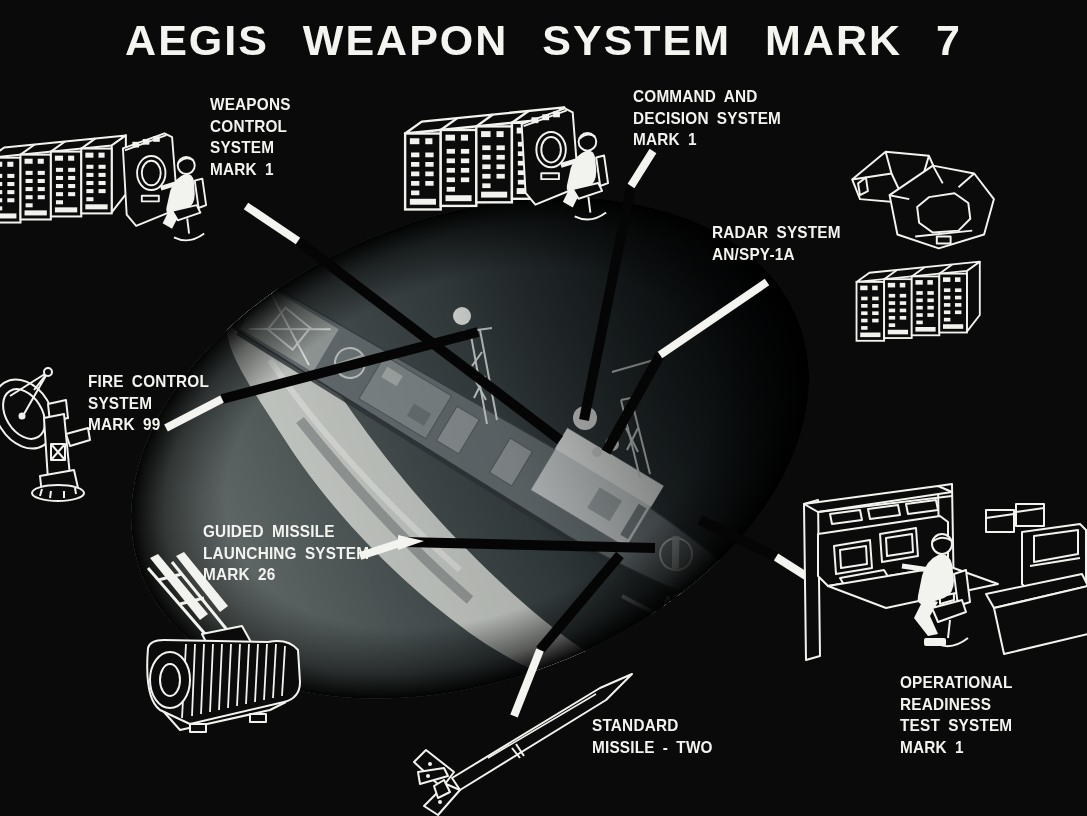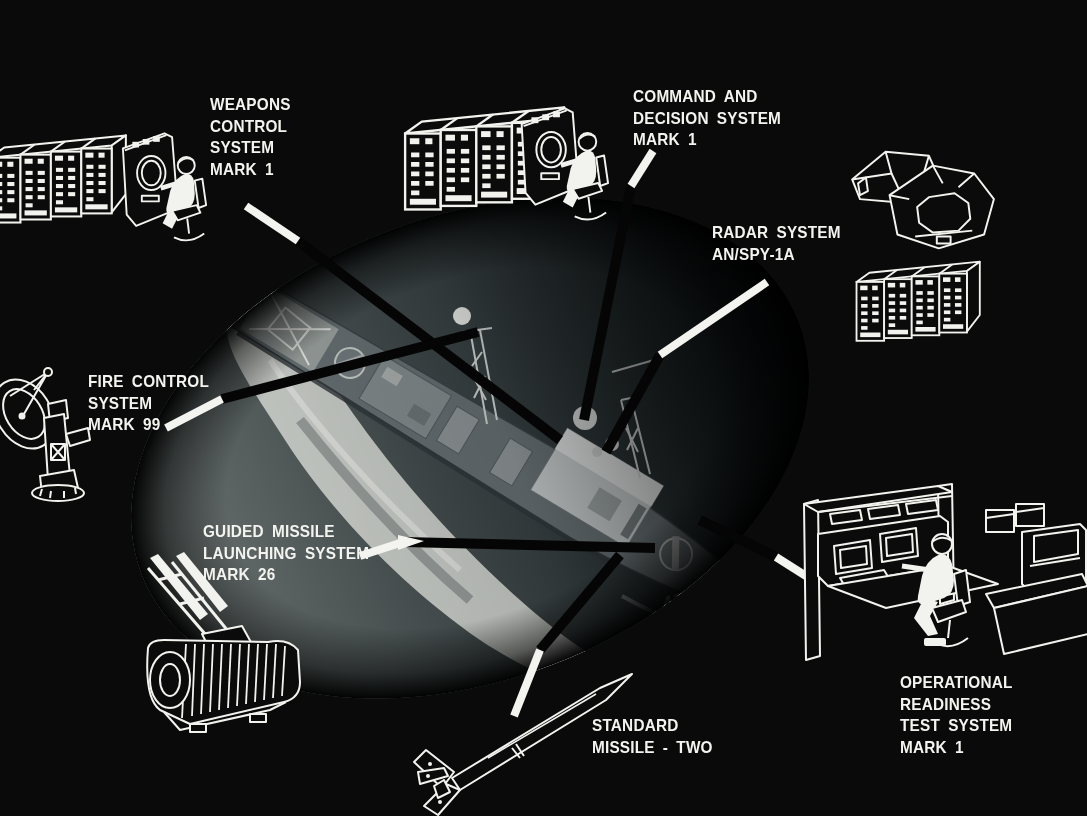--- a/index.html
+++ b/index.html
@@ -324,20 +324,21 @@
     </svg>
 
   <svg class="ill" style="left:400px;top:658px" width="240" height="158" viewBox="0 0 240 158">
       <use href="#sym-sm2"></use>
     </svg>
 
   <svg class="ill" style="left:790px;top:470px" width="298" height="198" viewBox="0 0 298 198">
       <use href="#sym-testconsole"></use>
     </svg>
 
+  <div class="title">AEGIS WEAPON SYSTEM MARK 7</div>
 
   <div class="label" style="left:210px;top:94px">
     <div>WEAPONS</div>
     <div>CONTROL</div>
     <div>SYSTEM</div>
     <div>MARK 1</div>
   </div>
 
   <div class="label" style="left:633px;top:86px">
     <div>COMMAND AND</div>

